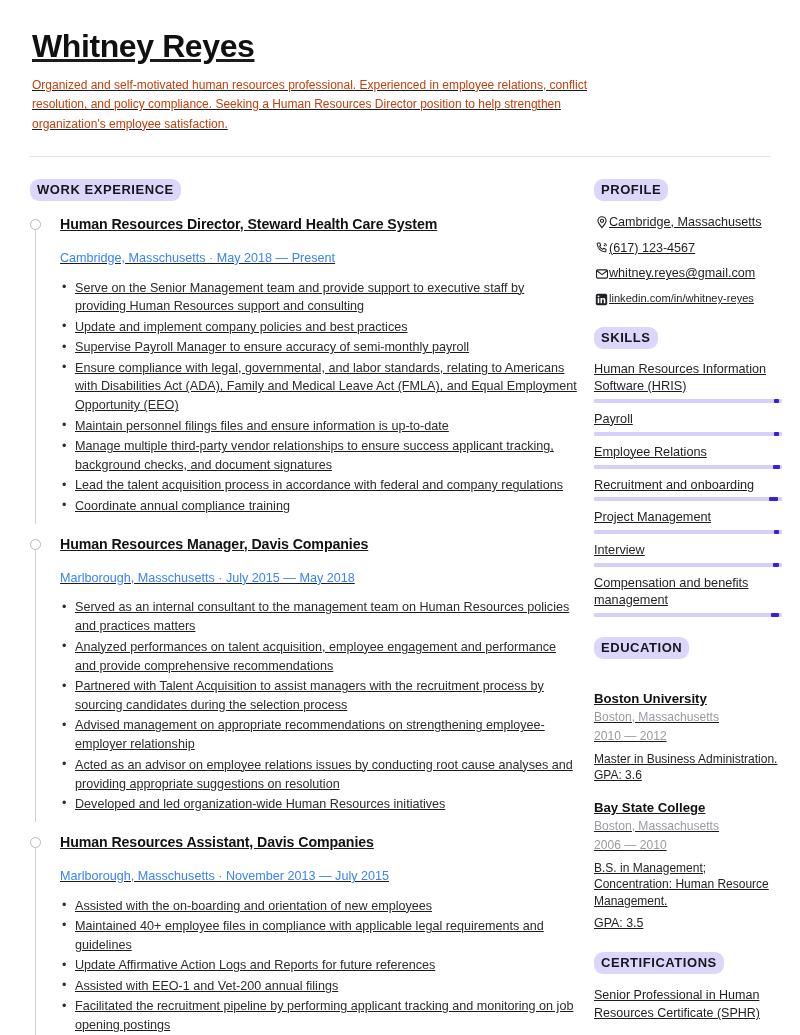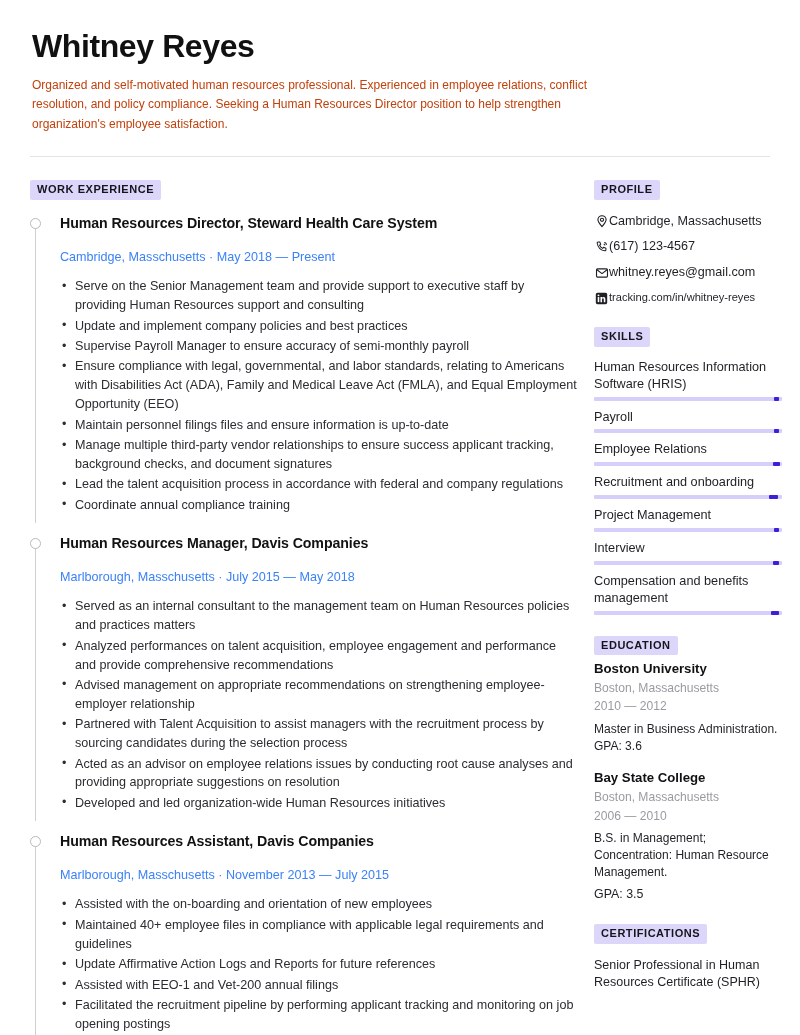--- a/index.html
+++ b/index.html
@@ -15,20 +15,21 @@
     color: #1c1c1c;
     -webkit-font-smoothing: antialiased;
   }
 
   .page {
     position: relative;
     width: 800px;
     height: 1035px;
     padding: 28px 30px 0 30px;
     overflow: hidden;
+    text-decoration: underline;
   }
 
   
   .header { padding: 0 0 0 2px; }
 
   .name {
     font-size: 32px;
     font-weight: 700;
     letter-spacing: -0.4px;
     line-height: 1.18;
@@ -59,25 +60,25 @@
   }
 
   .col-main { width: 548px; flex: 0 0 548px; }
   .col-side { width: 188px; flex: 0 0 188px; padding-top: 0; }
 
   
   .badge {
     display: inline-block;
     background: #ddd6fb;
     color: #15151c;
-    font-size: 11px;
+    font-size: 13px;
     font-weight: 700;
     letter-spacing: 0.55px;
     padding: 4px 7px 4px 7px;
-    border-radius: 2px;
+    border-radius: 9px;
     text-transform: uppercase;
     line-height: 1.05;
   }
 
   
   .jobs { margin-top: 14px; }
 
   .job {
     position: relative;
     padding-left: 30px;
@@ -196,21 +197,21 @@
 
   .skill-mark {
     position: absolute;
     top: 0;
     height: 4px;
     background: #3c1fd6;
     border-radius: 1px;
   }
 
   
-  .edu { margin-top: 5px; }
+  .edu { margin-top: 31px; }
   .edu-item + .edu-item { margin-top: 15px; }
 
   .edu-school {
     font-size: 13.2px;
     font-weight: 700;
     color: #111114;
     line-height: 1.3;
   }
   .edu-loc, .edu-years {
     font-size: 12.1px;
@@ -276,22 +277,22 @@
             </ul>
           </div>
           <div class="job">
             <div class="tl-line"></div>
             <div class="tl-dot"></div>
             <div class="job-title">Human Resources Manager, Davis Companies</div>
             <div class="job-meta">Marlborough, Masschusetts · July 2015 — May 2018</div>
             <ul class="bullets">
               <li>Served as an internal consultant to the management team on Human Resources policies and practices matters</li>
               <li>Analyzed performances on talent acquisition, employee engagement and performance and provide comprehensive recommendations</li>
+              <li>Partnered with Talent Acquisition to assist managers with the recruitment process by sourcing candidates during the selection process</li>
               <li>Advised management on appropriate recommendations on strengthening employee-employer relationship</li>
-              <li>Partnered with Talent Acquisition to assist managers with the recruitment process by sourcing candidates during the selection process</li>
               <li>Acted as an advisor on employee relations issues by conducting root cause analyses and providing appropriate suggestions on resolution</li>
               <li>Developed and led organization-wide Human Resources initiatives</li>
             </ul>
           </div>
           <div class="job">
             <div class="tl-line"></div>
             <div class="tl-dot"></div>
             <div class="job-title">Human Resources Assistant, Davis Companies</div>
             <div class="job-meta">Marlborough, Masschusetts · November 2013 — July 2015</div>
             <ul class="bullets">
@@ -342,21 +343,21 @@
             </div>
             <div class="contact-row">
               <span class="ic">
                 <svg width="13" height="13" viewBox="0 0 24 24">
                   <rect x="1.5" y="1.5" width="21" height="21" rx="3" fill="#1f1f25"></rect>
                   <rect x="5" y="9.3" width="2.9" height="9.4" fill="#ffffff"></rect>
                   <circle cx="6.45" cy="6.2" r="1.75" fill="#ffffff"></circle>
                   <path d="M10.1 9.3h2.8v1.3c.5-.9 1.6-1.5 2.9-1.5 2.3 0 3.3 1.4 3.3 3.9v5.7h-2.9v-5.1c0-1.3-.5-2-1.6-2-1 0-1.6.7-1.6 2v5.1h-2.9z" fill="#ffffff"></path>
                 </svg>
               </span>
-              <span class="contact-text small">tracking.com/in/whitney-reyes</span>
+              <span class="contact-text small">linkedin.com/in/whitney-reyes</span>
             </div>
           </div>
       </div>
 
       <div class="side-block">
         <span class="badge">SKILLS</span>
         <div class="skills">
             <div class="skill">
               <div class="skill-name">Human Resources Information Software (HRIS)</div>
               <div class="skill-track">

